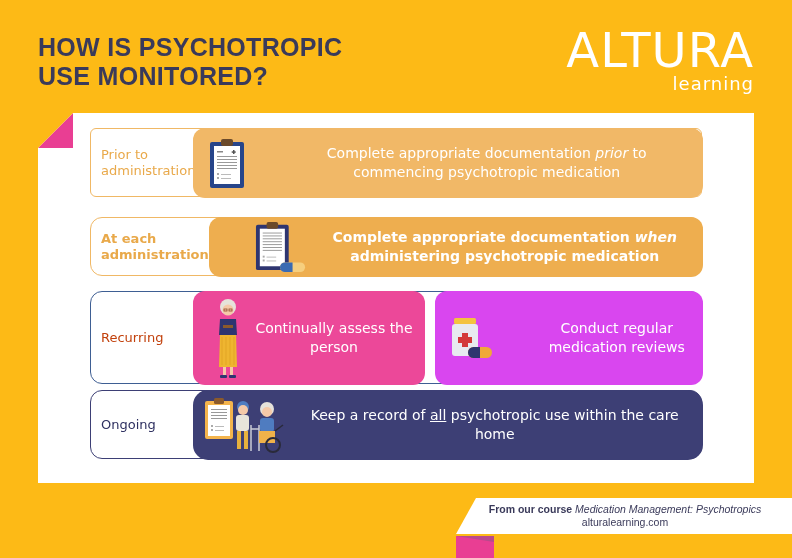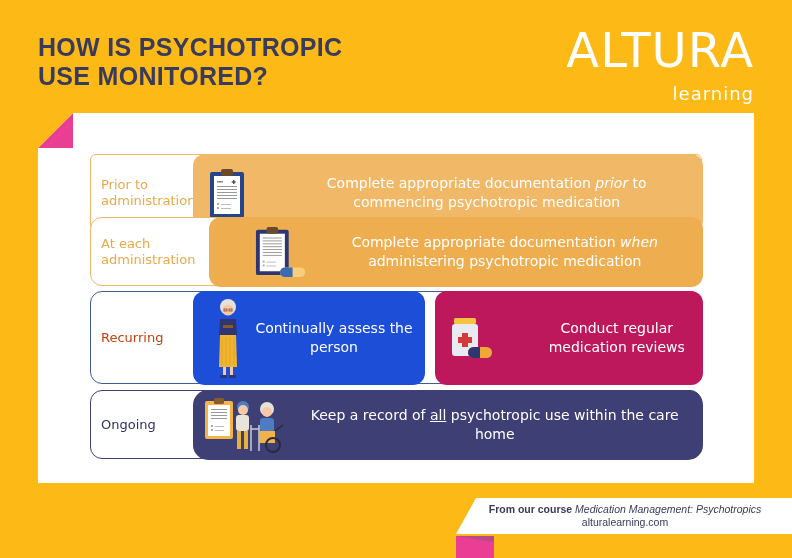--- a/index.html
+++ b/index.html
@@ -19,21 +19,21 @@
   .logo {
     position: absolute; right: 38px; top: 28px; text-align: right;
     color: #fff;
   }
   .logo-main {
     font-family: "DejaVu Sans", sans-serif; font-weight: normal;
     font-size: 48px; letter-spacing: 1px; line-height: 44px; text-align: center;
   }
   .logo-sub {
     font-family: "DejaVu Sans", sans-serif; font-size: 18px; line-height: 20px;
-    letter-spacing: 1px; margin-top: 12px;
+    letter-spacing: 1px; margin-top: 2px;
   }
   .card {
     position: absolute; left: 38px; top: 113px; width: 716px; height: 370px;
     background: #ffffff;
   }
   .fold {
     position: absolute; left: 38px; top: 113px; width: 35px; height: 35px;
   }
   .row {
     position: absolute; left: 90px; width: 612px;
@@ -80,21 +80,21 @@
   <div class="logo-sub">learning</div>
 </div>
 
 <div class="card"></div>
 <svg class="fold" viewBox="0 0 35 35">
   <polygon points="0,35 35,0 35,35" fill="#E93E93"></polygon>
   <polygon points="0,35 35,35 35,40 0,40" fill="#F6C6DF"></polygon>
   <polygon points="0,0 35,0 0,35" fill="#FDBA16"></polygon>
 </svg>
 
-<div class="row" style="top:154px;height:78px;border-color:#F0B865;border-radius:6px;">
+<div class="row" style="top:128px;height:69px;border-color:#F0B865;border-radius:6px;">
   <div class="row-label" style="color:#E9A94A;">Prior to administration</div>
   <div class="pill" style="left:102px;right:-1.5px;background:#F1B867;gap:24px;">
     <span class="icon" style="width:40px;margin-left:14px;">
       <svg width="36" height="52" viewBox="0 0 36 52">
         <rect x="1" y="5" width="34" height="46" rx="2" fill="#27458A"></rect>
         <rect x="5" y="9" width="26" height="38" fill="#fff"></rect>
         <rect x="12" y="2" width="12" height="7" rx="2" fill="#6B4A2A"></rect>
         <rect x="8" y="14" width="6" height="1.5" fill="#888"></rect>
         <rect x="24" y="13" width="1.5" height="4" fill="#555"></rect>
           <rect x="22.7" y="14.3" width="4" height="1.5" fill="#555"></rect>
@@ -108,21 +108,21 @@
         <rect x="8" y="40" width="2" height="2" fill="#aaa"></rect>
           <rect x="12" y="41" width="10" height="1" fill="#bbb"></rect>
       </svg>
     </span>
     <div class="pill-text">
       <span>Complete appropriate documentation </span><i>prior</i><span> to commencing psychotropic medication</span>
     </div>
   </div>
 </div>
 
-<div class="row" style="top:217px;height:69px;border-color:#F0B865;">
+<div class="row" style="top:217px;height:59px;border-color:#F0B865;font-weight:bold;">
   <div class="row-label" style="color:#E9A94A;">At each administration</div>
   <div class="pill" style="left:118px;right:-1.5px;background:#EEAE4F;padding-left:32px;">
     <span class="icon" style="width:52px;margin-left:14px;">
       <svg width="54" height="56" viewBox="0 0 54 56">
         <rect x="1" y="5" width="34" height="47" rx="2" fill="#2E3570"></rect>
         <rect x="5" y="9" width="26" height="39" fill="#fff"></rect>
         <rect x="12" y="2" width="12" height="7" rx="2" fill="#6B4A2A"></rect>
         <rect x="8" y="13" width="20" height="1" fill="#999"></rect>
         <rect x="8" y="16" width="20" height="1" fill="#999"></rect>
         <rect x="8" y="19" width="20" height="1" fill="#999"></rect>
@@ -139,40 +139,40 @@
       </svg>
     </span>
     <div class="pill-text">
       <span>Complete appropriate documentation </span><i>when</i><span> administering psychotropic medication</span>
     </div>
   </div>
 </div>
 
 <div class="row" style="top:291px;height:93px;border-color:#3E5E93;">
   <div class="row-label" style="color:#c2410c;">Recurring</div>
-  <div class="pill" style="left:102px;width:232px;background:#1d4ed8;">
+  <div class="pill" style="left:102px;width:232px;background:#ec4899;">
     <span class="icon" style="width:30px;margin-left:20px;">
       <svg width="28" height="82" viewBox="0 0 28 82">
         <circle cx="14" cy="10" r="8" fill="#E6E2DA"></circle>
         <circle cx="14" cy="13" r="5.5" fill="#F5C9A8"></circle>
         <rect x="10" y="12" width="3" height="2" fill="none" stroke="#8A4A2A" stroke-width="0.8"></rect>
         <rect x="15" y="12" width="3" height="2" fill="none" stroke="#8A4A2A" stroke-width="0.8"></rect>
         <path d="M6 22 h16 l1 16 h-18 z" fill="#2E3570"></path>
         <rect x="9" y="28" width="10" height="3" fill="#8B5A2B"></rect>
         <path d="M6 38 h16 l1 32 h-18 z" fill="#EFB530"></path>
         <path d="M8 40 v28 M12 40 v28 M16 40 v28 M20 40 v28" stroke="#D99A20" stroke-width="0.6"></path>
         <rect x="9" y="70" width="3" height="8" fill="#F5C9A8"></rect>
         <rect x="16" y="70" width="3" height="8" fill="#F5C9A8"></rect>
         <rect x="6" y="78" width="7" height="3" rx="1" fill="#2E3570"></rect>
         <rect x="15" y="78" width="7" height="3" rx="1" fill="#2E3570"></rect>
       </svg>
     </span>
     <div class="pill-text">Continually assess the person</div>
   </div>
-  <div class="pill" style="left:344px;right:-1.5px;background:#be185d;gap:36px;">
+  <div class="pill" style="left:344px;right:-1.5px;background:#d946ef;gap:36px;">
     <span class="icon" style="width:46px;margin-left:14px;">
       <svg width="44" height="44" viewBox="0 0 44 44">
         <rect x="4" y="2" width="22" height="6" rx="1.5" fill="#F4C340"></rect>
         <rect x="2" y="8" width="26" height="32" rx="3" fill="#E8EAF0"></rect>
         <rect x="12" y="17" width="6" height="14" fill="#D33A3A"></rect>
         <rect x="8" y="21" width="14" height="6" fill="#D33A3A"></rect>
         <rect x="18" y="31" width="24" height="11" rx="5.5" fill="#F0A838"></rect>
         <path d="M30 31 h-6.5 a5.5 5.5 0 0 0 0 11 h6.5 z" fill="#2E3570"></path>
       </svg>
     </span>

